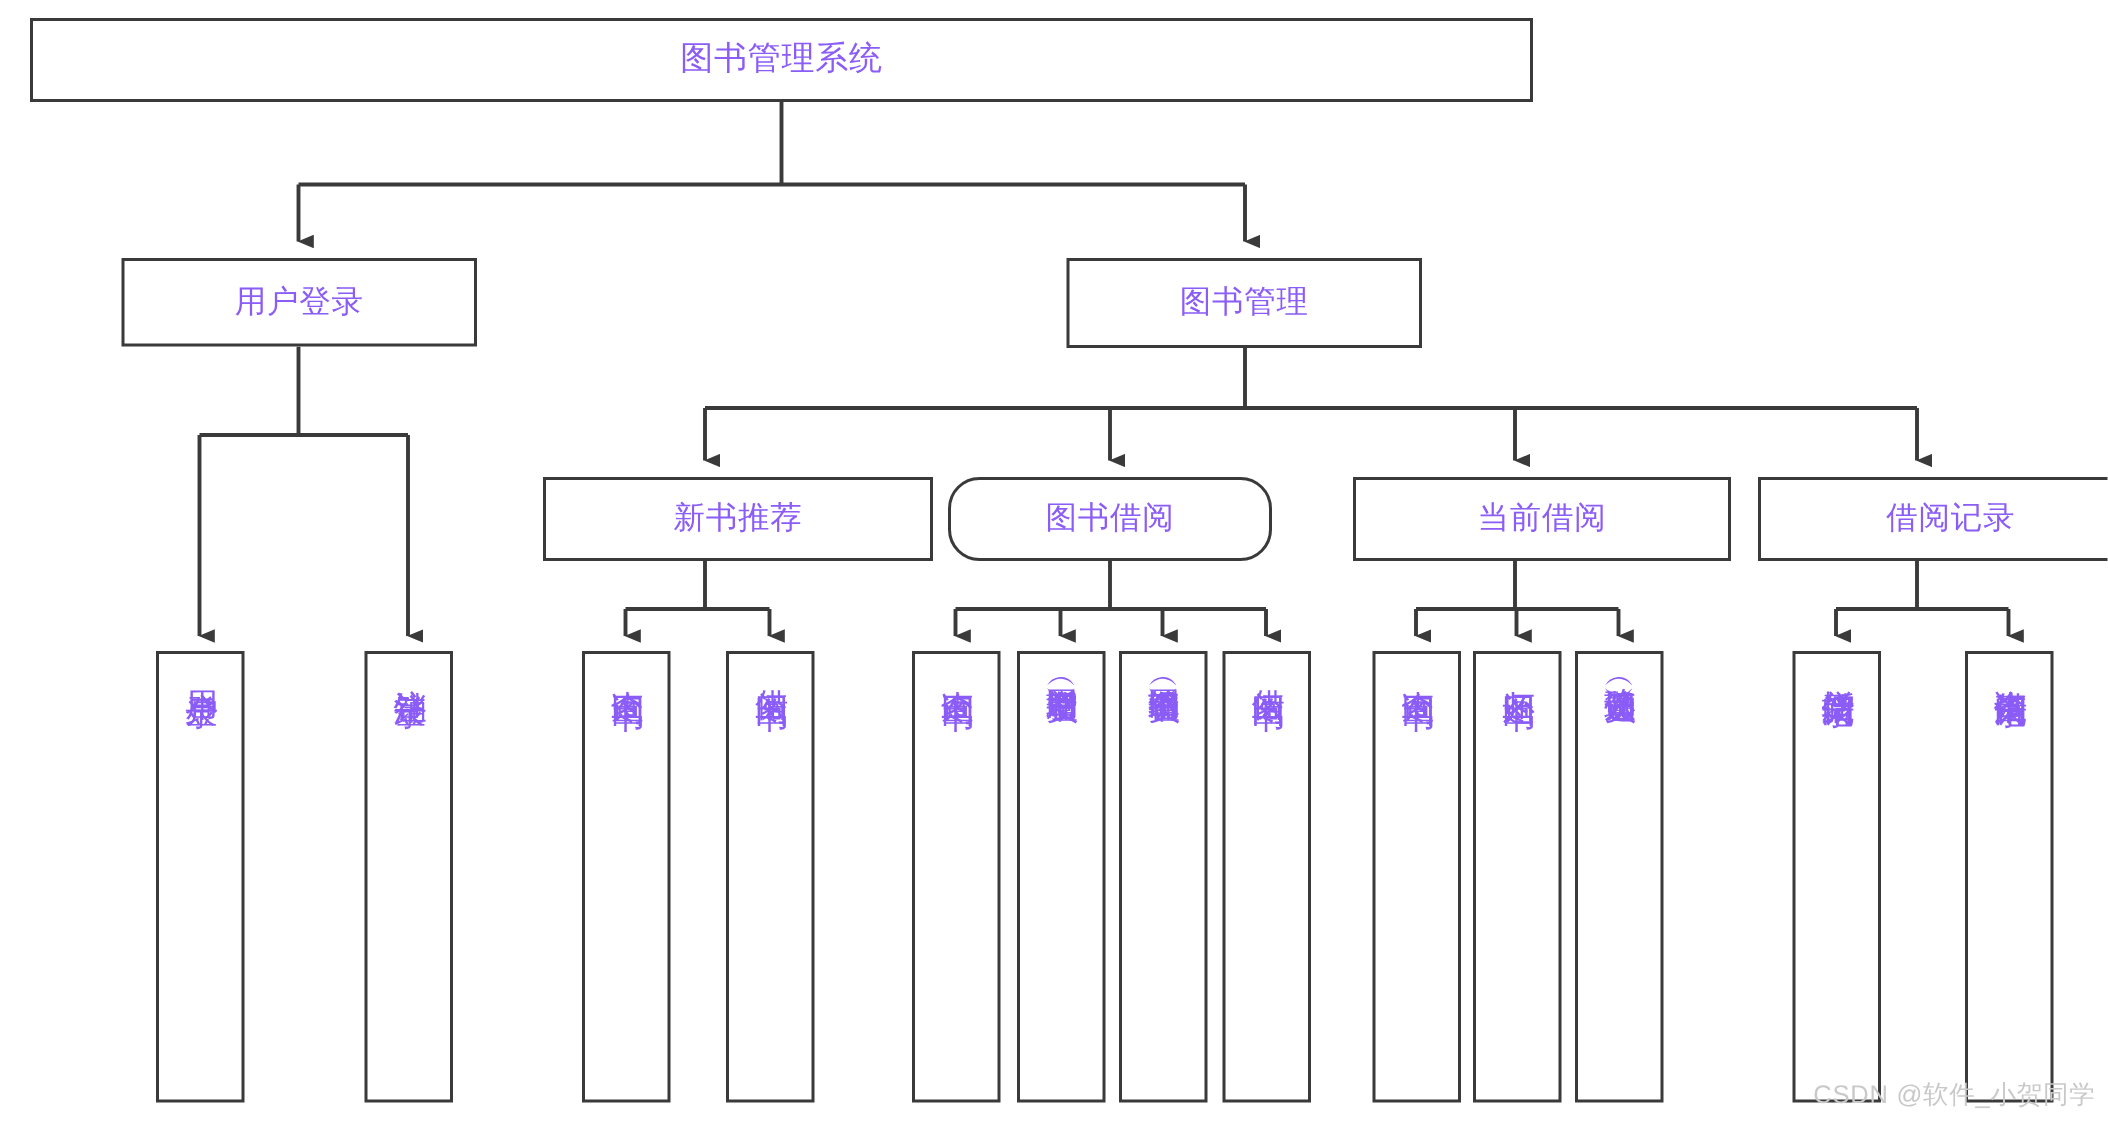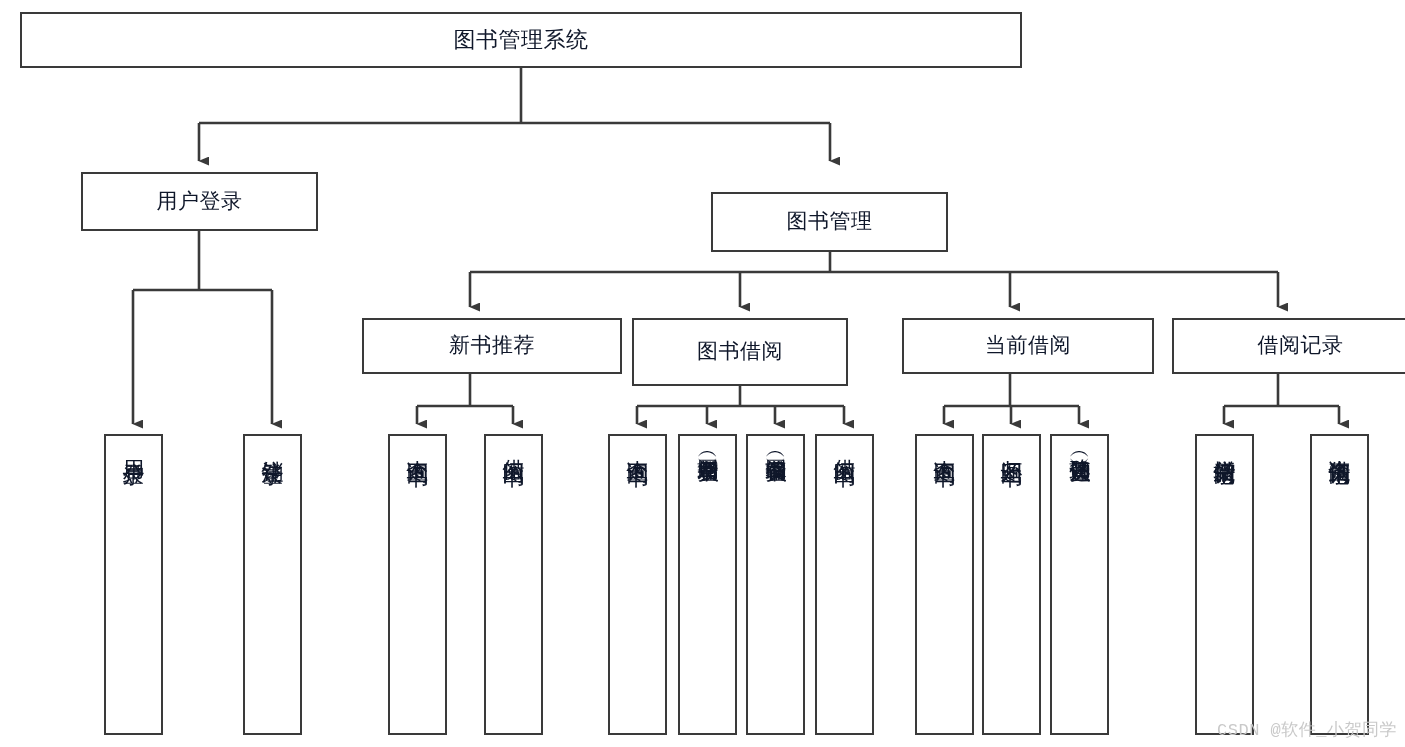--- a/index.html
+++ b/index.html
@@ -34,21 +34,21 @@
     background: #ffffff;
     border: 2.5px solid #3a3a3a;
     display: flex;
     align-items: center;
     justify-content: center;
     color: #1a1a1a;
   }
   .node-label {
     display: block;
     text-align: center;
-    color: #0f172a;
+    color: #8b5cf6;
     letter-spacing: 0.5px;
   }
   
   .node.horiz .node-label {
     font-size: 21px;
     line-height: 1.2;
     writing-mode: horizontal-tb;
   }
   .node.root .node-label {
     font-size: 22px;
@@ -77,21 +77,21 @@
     letter-spacing: 1px;
   }
   #watermark {
     position: absolute;
     right: 8px;
     bottom: 6px;
     font-size: 17px;
     color: #c9c9c9;
     letter-spacing: 0.5px;
     white-space: nowrap;
-    font-family: Liberation Mono, monospace;
+    font-family: Liberation Sans, sans-serif;
   }
 </style>
 </head>
 <body>
 
 <div id="diagram-root">
 
   <svg id="edge-layer" viewBox="0 0 1405 747" width="1405" height="747">
     <defs>
       <marker id="arrowhead" markerWidth="9" markerHeight="11" refX="4.5" refY="10.2" orient="auto" markerUnits="userSpaceOnUse">
@@ -142,28 +142,28 @@
     </g>
   </svg>
 
   <div class="node horiz root" style="left:20px; top:12px; width:1002px; height:56px;">
     <span class="node-label">图书管理系统</span>
   </div>
 
   <div class="node horiz" style="left:81px; top:172px; width:237px; height:59px;">
     <span class="node-label">用户登录</span>
   </div>
-  <div class="node horiz" style="left:711px; top:172px; width:237px; height:60px;margin-top:20px;">
+  <div class="node horiz" style="left:711px; top:172px; width:237px; height:60px;">
     <span class="node-label">图书管理</span>
   </div>
 
   <div class="node horiz" style="left:362px; top:318px; width:260px; height:56px;">
     <span class="node-label">新书推荐</span>
   </div>
-  <div class="node horiz" style="left:632px; top:318px; width:216px; height:68px;">
+  <div class="node horiz" style="left:632px; top:318px; width:216px; height:56px;border-radius:21px;">
     <span class="node-label">图书借阅</span>
   </div>
   <div class="node horiz" style="left:902px; top:318px; width:252px; height:56px;">
     <span class="node-label">当前借阅</span>
   </div>
   <div class="node horiz" style="left:1172px; top:318px; width:257px; height:56px;">
     <span class="node-label">借阅记录</span>
   </div>
 
   <div class="node vert" style="left:104px; top:434px; width:59px; height:301px;">

